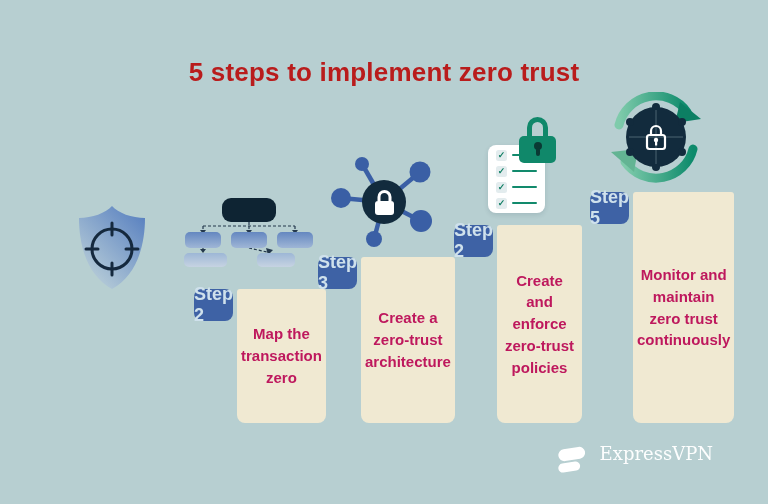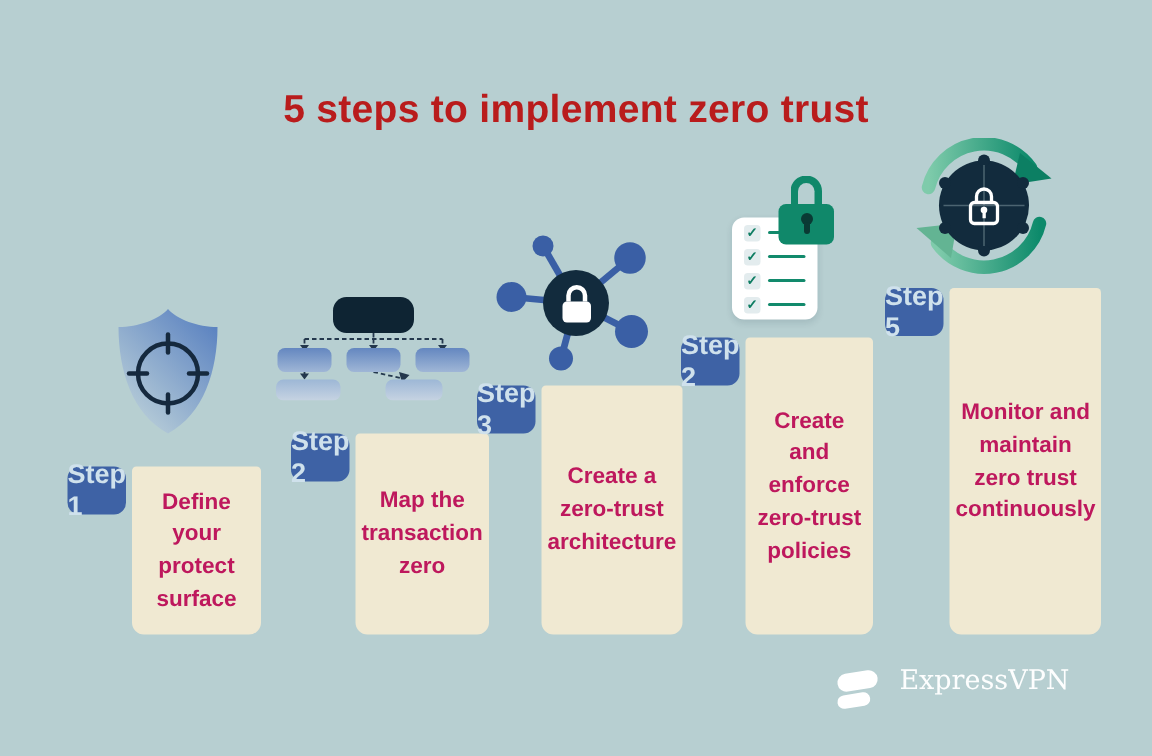--- a/index.html
+++ b/index.html
@@ -226,27 +226,20 @@
       <g stroke="#ffffff" stroke-width="2.2" fill="none">
         <path d="M43 43 v-4 a5 5 0 0 1 10 0 v4"></path>
         <rect x="39" y="43" width="18" height="14" rx="2.5"></rect>
       </g>
       <circle cx="48" cy="48" r="2.2" fill="#ffffff"></circle>
       <rect x="47" y="49" width="2.2" height="4.5" fill="#ffffff"></rect>
     </svg>
   </div>
 
   <section class="col c1">
-    <div class="hdr">
-      <span>Step 1</span>
-    </div>
-    <div class="bod">
-      <span class="desc">Define your
-protect surface</span>
-    </div>
   </section>
 
   <section class="col c2">
     <div class="hdr">
       <span>Step 2</span>
     </div>
     <div class="bod">
       <span class="desc">Map the
 transaction
 zero</span>

